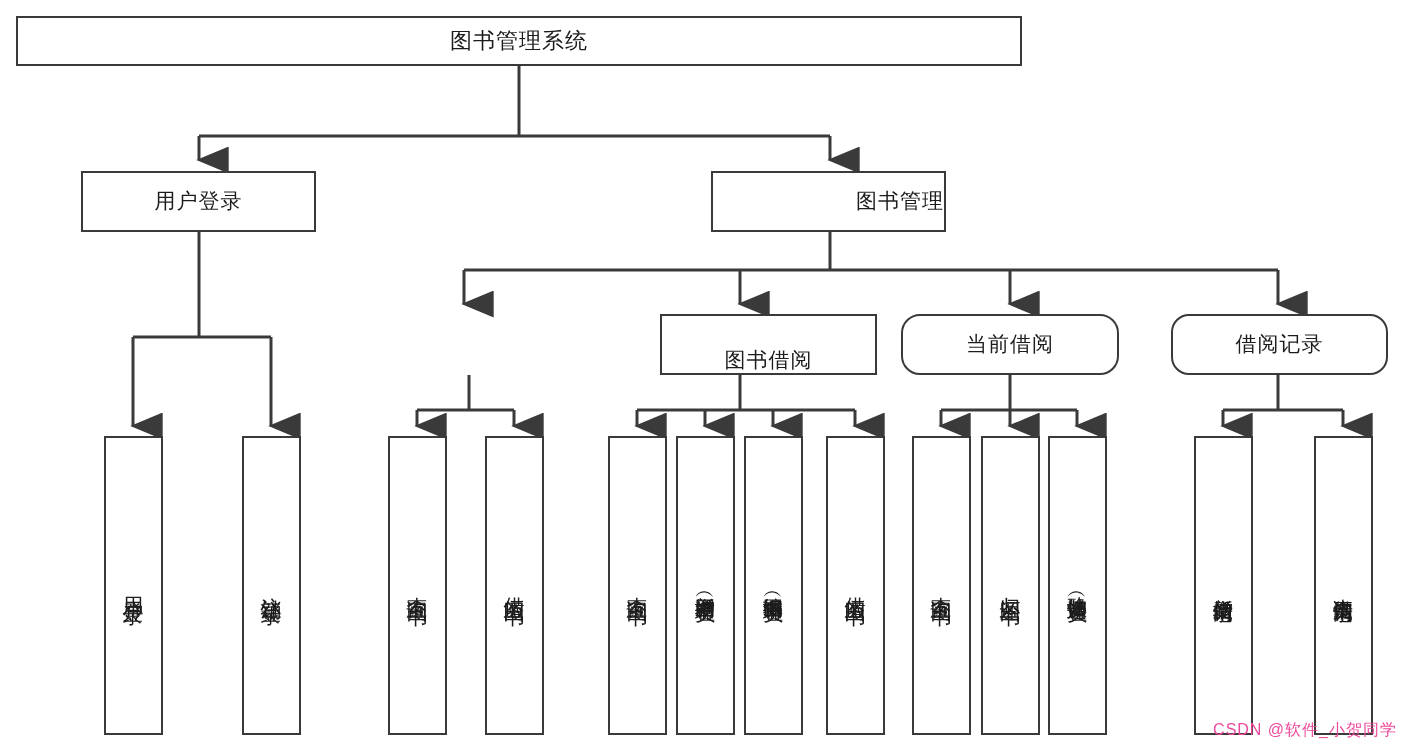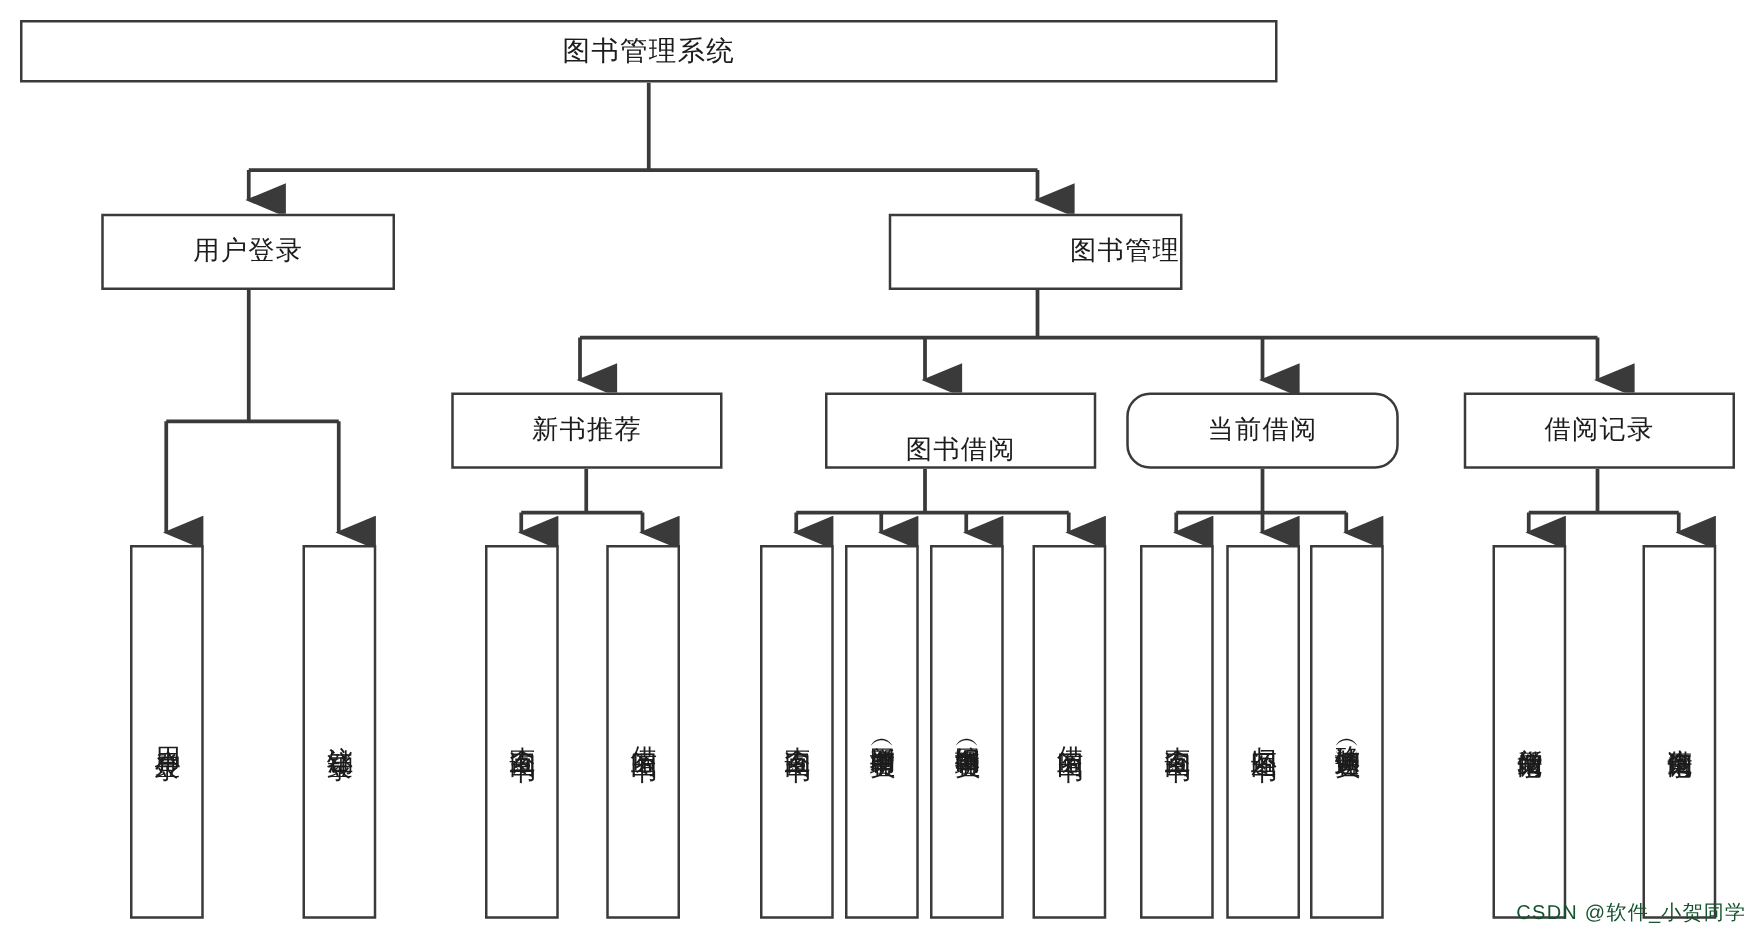--- a/index.html
+++ b/index.html
@@ -42,21 +42,21 @@
     letter-spacing:3px;
     line-height:1;
     white-space:nowrap;
   }
   .v-node.tight .lbl{font-size:20px;letter-spacing:1px;}
 
   .watermark{
     position:absolute;
     right:8px;bottom:6px;
     font-size:16px;
-    color:#14532d;
+    color:#ec4899;
     letter-spacing:1px;
     z-index:3;
     white-space:nowrap;
   }
 </style>
 </head>
 <body>
 
 <div id="stage">
 
@@ -115,30 +115,27 @@
     <span class="lbl">图书管理系统</span>
   </div>
 
   <div class="node h-node" style="left:81px;top:171px;width:235px;height:61px;">
     <span class="lbl">用户登录</span>
   </div>
   <div class="node h-node" style="left:711px;top:171px;width:235px;height:61px;justify-content:flex-end;">
     <span class="lbl">图书管理</span>
   </div>
 
-  <div class="node h-node" style="left:361px;top:314px;width:217px;height:61px;">
-    <span class="lbl">新书推荐</span>
-  </div>
   <div class="node h-node" style="left:660px;top:314px;width:217px;height:61px;align-items:flex-end;">
     <span class="lbl">图书借阅</span>
   </div>
   <div class="node h-node" style="left:901px;top:314px;width:218px;height:61px;border-radius:19px;">
     <span class="lbl">当前借阅</span>
   </div>
-  <div class="node h-node" style="left:1171px;top:314px;width:217px;height:61px;">
+  <div class="node h-node" style="left:1171px;top:314px;width:217px;height:61px;border-radius:18px;">
     <span class="lbl">借阅记录</span>
   </div>
 
   <div class="node v-node" style="left:104px;top:436px;width:59px;height:299px;">
     <span class="lbl">用户登录</span>
   </div>
   <div class="node v-node" style="left:242px;top:436px;width:59px;height:299px;">
     <span class="lbl">注销登录</span>
   </div>
 

